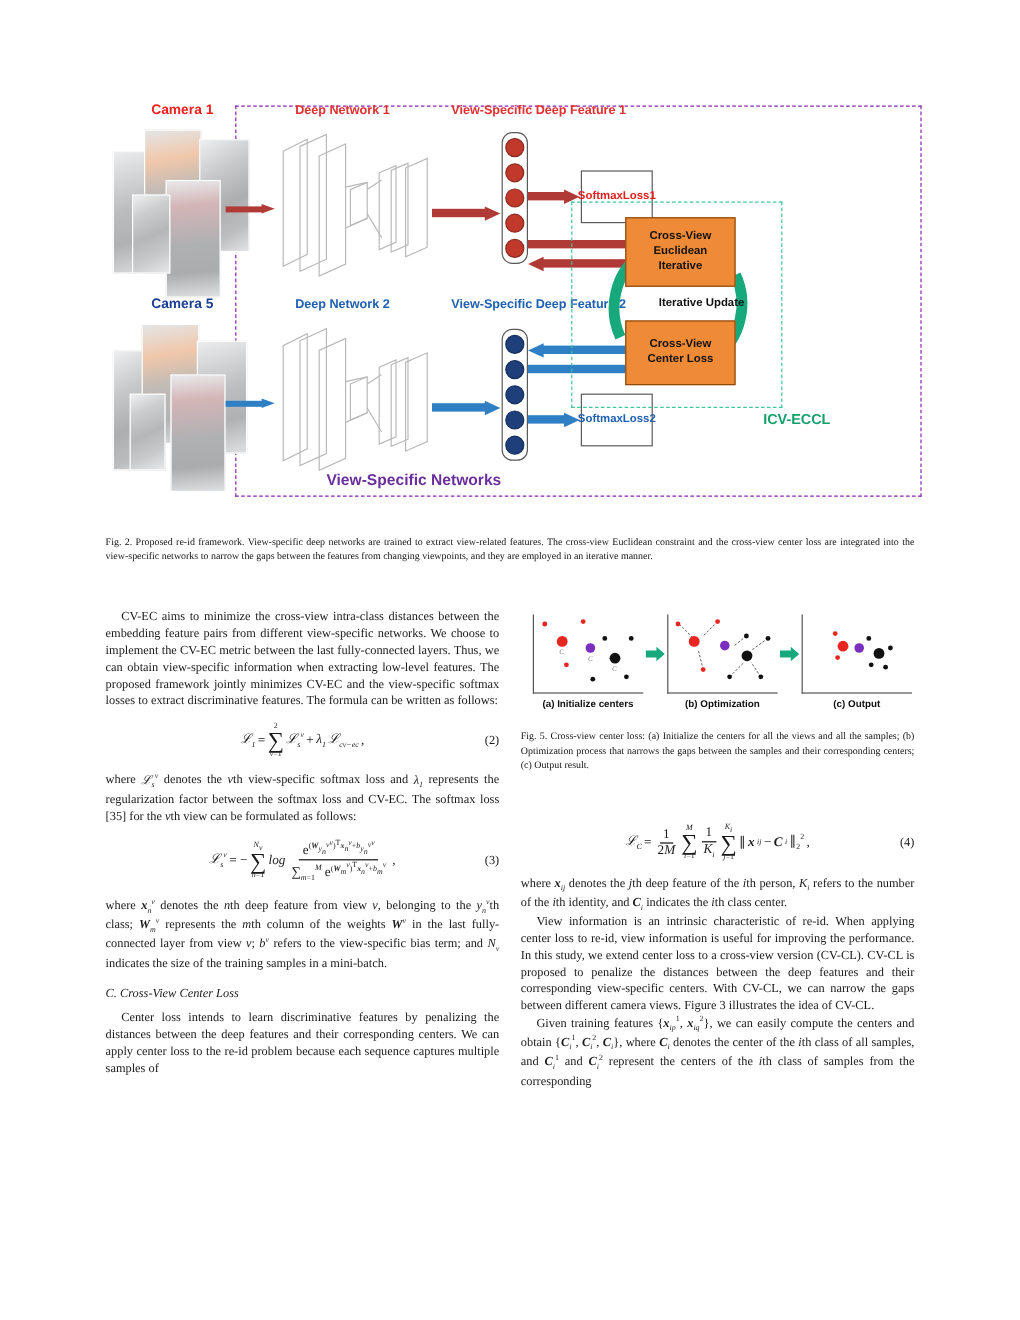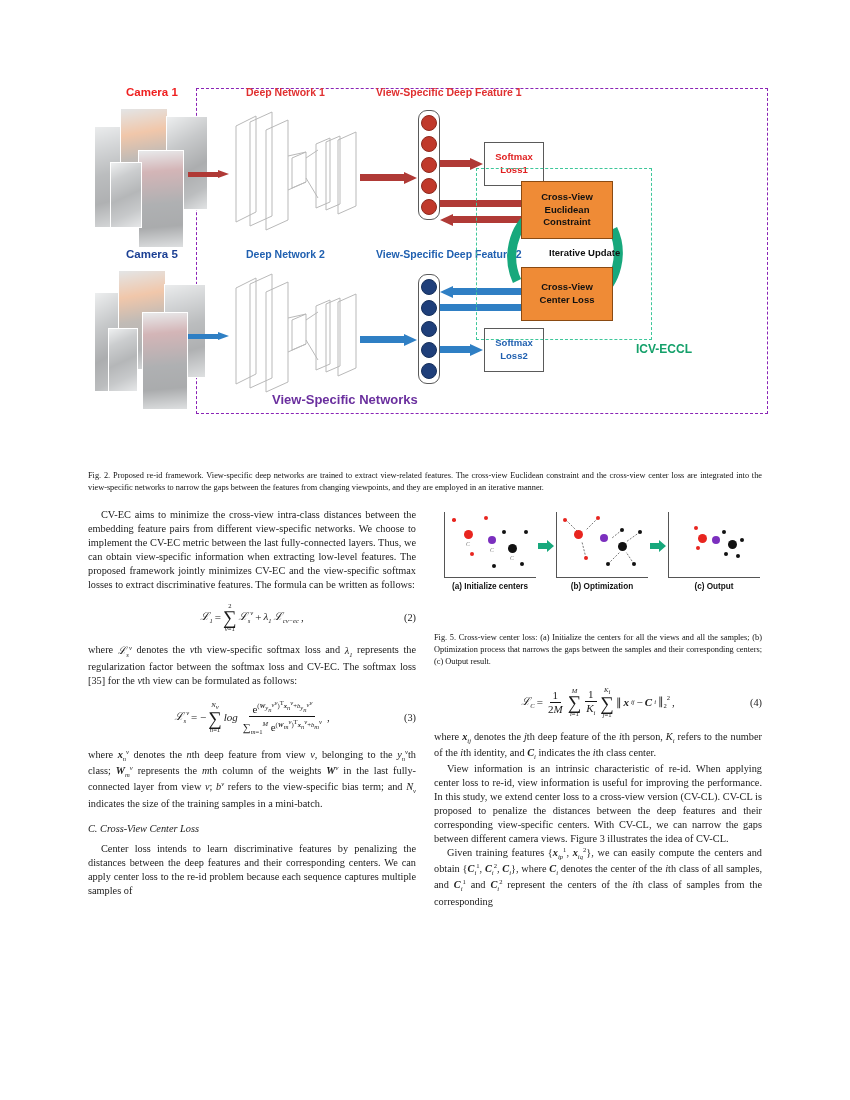--- a/index.html
+++ b/index.html
@@ -70,21 +70,21 @@
     justify-content:space-between;padding:4px 0;box-sizing:border-box;
   }
   .featcol .dot{width:14px;height:14px;border-radius:50%;}
   .dot-red{background:#c0392b;border:1px solid #8d2a1f;}
   .dot-blue{background:#1f3f7a;border:1px solid #16305c;}
 
   
   .softbox{
     position:absolute;border:1.6px solid #5a5a5a;background:#fff;
     font-family:"Liberation Sans",sans-serif;font-weight:bold;font-size:9.5px;
-    display:flex;flex-direction:column;align-items:center;justify-content:center;
+    display:flex;flex-direction:row;align-items:center;justify-content:center;
     line-height:1.35;text-align:center;
   }
   .softbox.red{color:#e02020;}
   .softbox.blue{color:#2060b0;}
 
   
   .icvbox{
     position:absolute;left:388px;top:88px;width:176px;height:172px;
     border:1.5px dashed #3ec79a;box-sizing:border-box;
   }
@@ -95,21 +95,21 @@
     justify-content:center;line-height:1.35;text-align:center;
   }
   .iter-lbl{
     position:absolute;font-family:"Liberation Sans",sans-serif;font-weight:bold;
     font-size:9.5px;color:#111;white-space:nowrap;padding-left:28px;
   }
 
   
   .caption{
     font-family:"Liberation Serif", serif;font-size:8.3px;line-height:1.42;
-    text-align:justify;color:#111;margin-top:24px;
+    text-align:justify;color:#111;
   }
   .cap2{position:absolute;left:88px;top:446px;width:674px;}
   .cap3{position:absolute;left:434px;top:608px;width:328px;}
 
   
   .col{position:absolute;width:328px;font-size:10.3px;line-height:1.36;text-align:justify;}
   .colL{left:88px;top:508px;}
   .colR{left:434px;top:676px;}
   .col p{margin:0 0 0 0;text-indent:13px;}
   .col p.noind{text-indent:0;}
@@ -302,21 +302,21 @@
         <g fill="none" stroke="#17a87c" stroke-width="9" stroke-linecap="butt">
           <path d="M40,112 A46,52 0 0 1 56,44"></path>
           <path d="M136,60 A46,52 0 0 1 120,128"></path>
         </g>
         <polygon points="50,36 72,48 48,58" fill="#17a87c"></polygon>
         <polygon points="126,136 104,124 128,114" fill="#17a87c"></polygon>
       </svg>
       <div class="ovalbox" style="left:44px;top:12px;width:90px;height:56px;">
         <span>Cross-View</span>
         <span>Euclidean</span>
-        <span>Constraint</span>
+        <span>Iterative</span>
       </div>
       <div class="iter-lbl" style="left:44px;top:78px;">Iterative Update</div>
       <div class="ovalbox" style="left:44px;top:98px;width:90px;height:52px;">
         <span>Cross-View</span>
         <span>Center Loss</span>
       </div>
     </div>
     <div class="lbl lbl-icv">ICV-ECCL</div>
 
     <div class="lbl lbl-vsn">View-Specific Networks</div>

